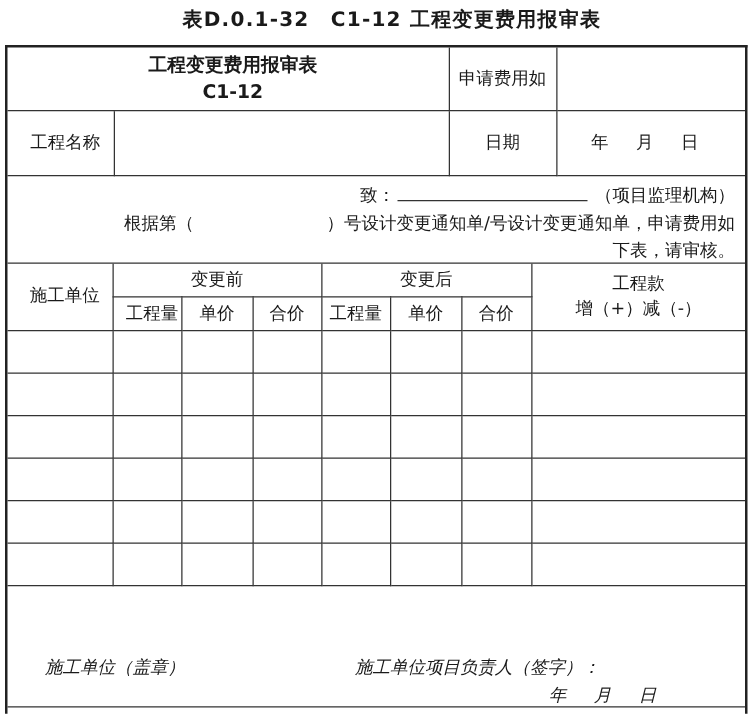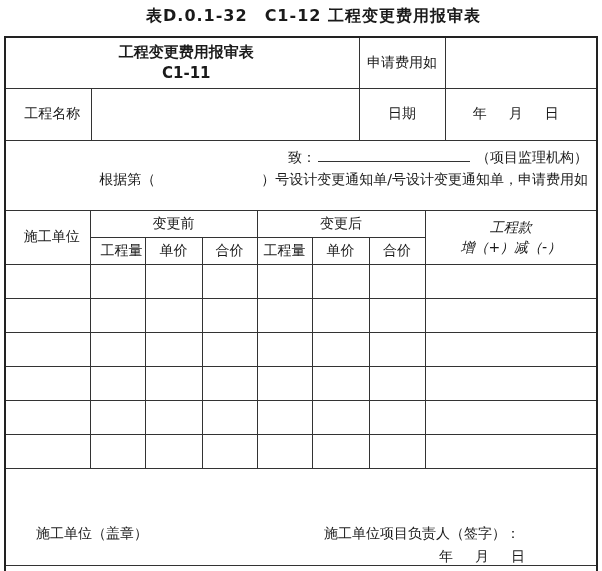--- a/index.html
+++ b/index.html
@@ -57,30 +57,31 @@
     border-bottom: 1px solid #333;
     vertical-align: baseline;
     margin: 0 6px 0 2px;
   }
   .inline-gap { display: inline-block; width: 106px; }
   .notice-line2 { padding-left: 23px; }
 
   
   .sec-c .hrow td { height: 27px; }
   .sec-c .item-row td { height: 34px; }
-  .amount-head { line-height: 20px; font-style: italic; }
+  .amount-head { line-height: 20px; }
 
   
   .sec-d {
     position: relative;
     height: 97px;
     border-bottom: 1px solid #333;
+    font-style: italic;
   }
   .sig-contractor { position: absolute; left: 30px;  top: 56px; }
-  .sig-manager    { position: absolute; left: 278px; top: 56px; margin-left: 40px; }
+  .sig-manager    { position: absolute; left: 278px; top: 56px; }
   .sig-date       { position: absolute; left: 433px; top: 79px; letter-spacing: 4px; }
 
   .sec-e { height: 8px; }
 </style>
 </head>
 <body>
 
 <div class="doc-title">表D.0.1-32　C1-12 工程变更费用报审表</div>
 
 <div class="form">
@@ -89,41 +90,42 @@
     <colgroup>
         <col style="width:85px">
         <col style="width:268px">
         <col style="width:86px">
         <col>
       </colgroup>
     <tbody>
         <tr class="r1">
       <td colspan="2" class="form-title">
         <div>工程变更费用报审表</div>
-        <div>C1-11</div>
+        <div>C1-12</div>
       </td>
       <td>申请费用如</td>
       <td></td>
     </tr>
     <tr class="r2">
       <td>工程名称</td>
       <td></td>
       <td>日期</td>
       <td class="date-cell">年　月　日</td>
     </tr>
   </tbody>
     </table>
 
   <div class="sec-b">
     <div>
       <span>致：</span><span class="blank-line"></span><span>（项目监理机构）</span>
     </div>
     <div class="notice-line2">
       <span>根据第（</span><span class="inline-gap"></span><span>）号设计变更通知单/号设计变更通知单，申请费用如</span>
     </div>
+    <div>下表，请审核。</div>
   </div>
 
   <table class="sec-c">
     <colgroup>
       <col style="width:84px">
         <col style="width:55px">
         <col style="width:57px">
         <col style="width:55px">
       <col style="width:55px">
         <col style="width:57px">

